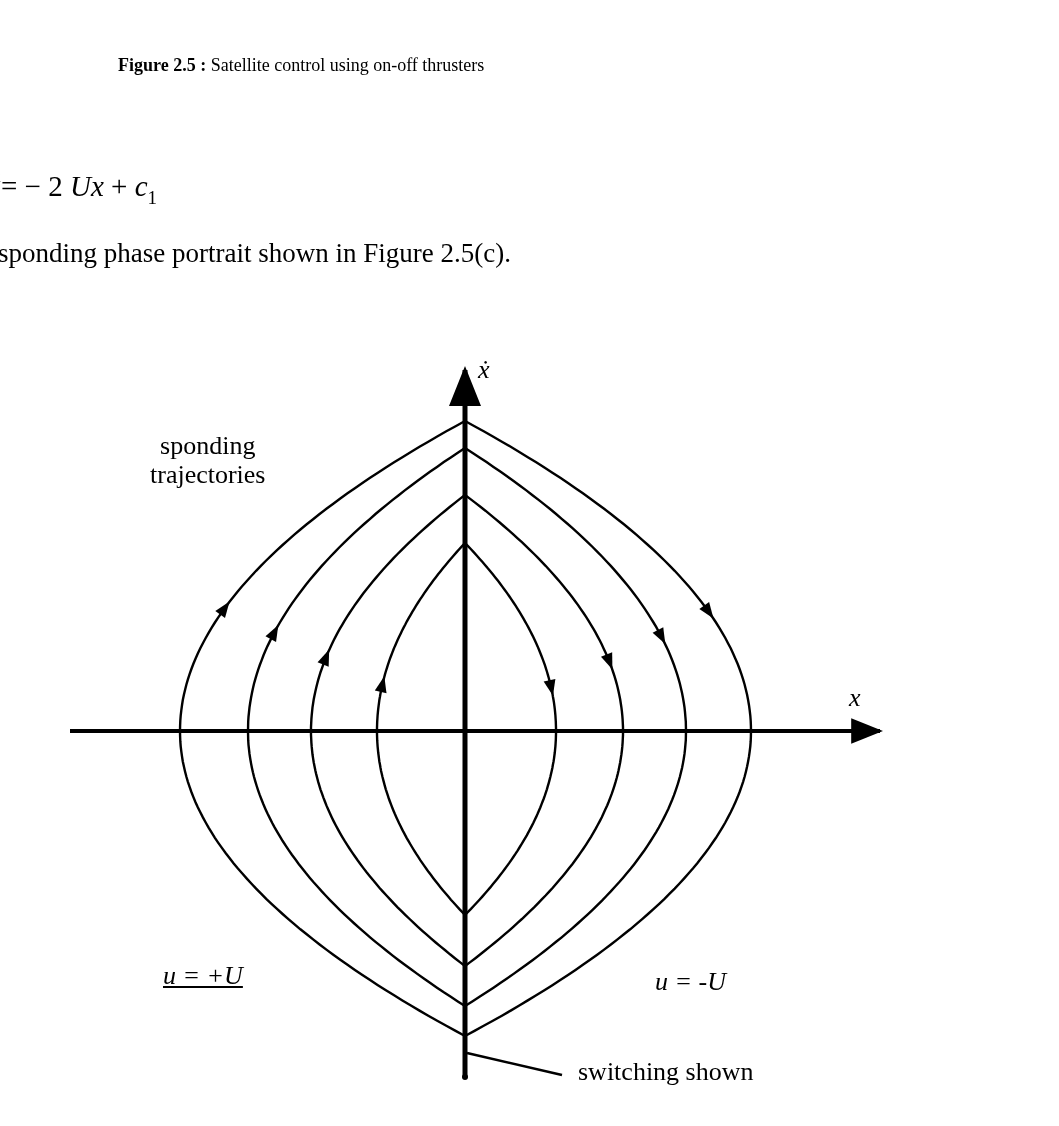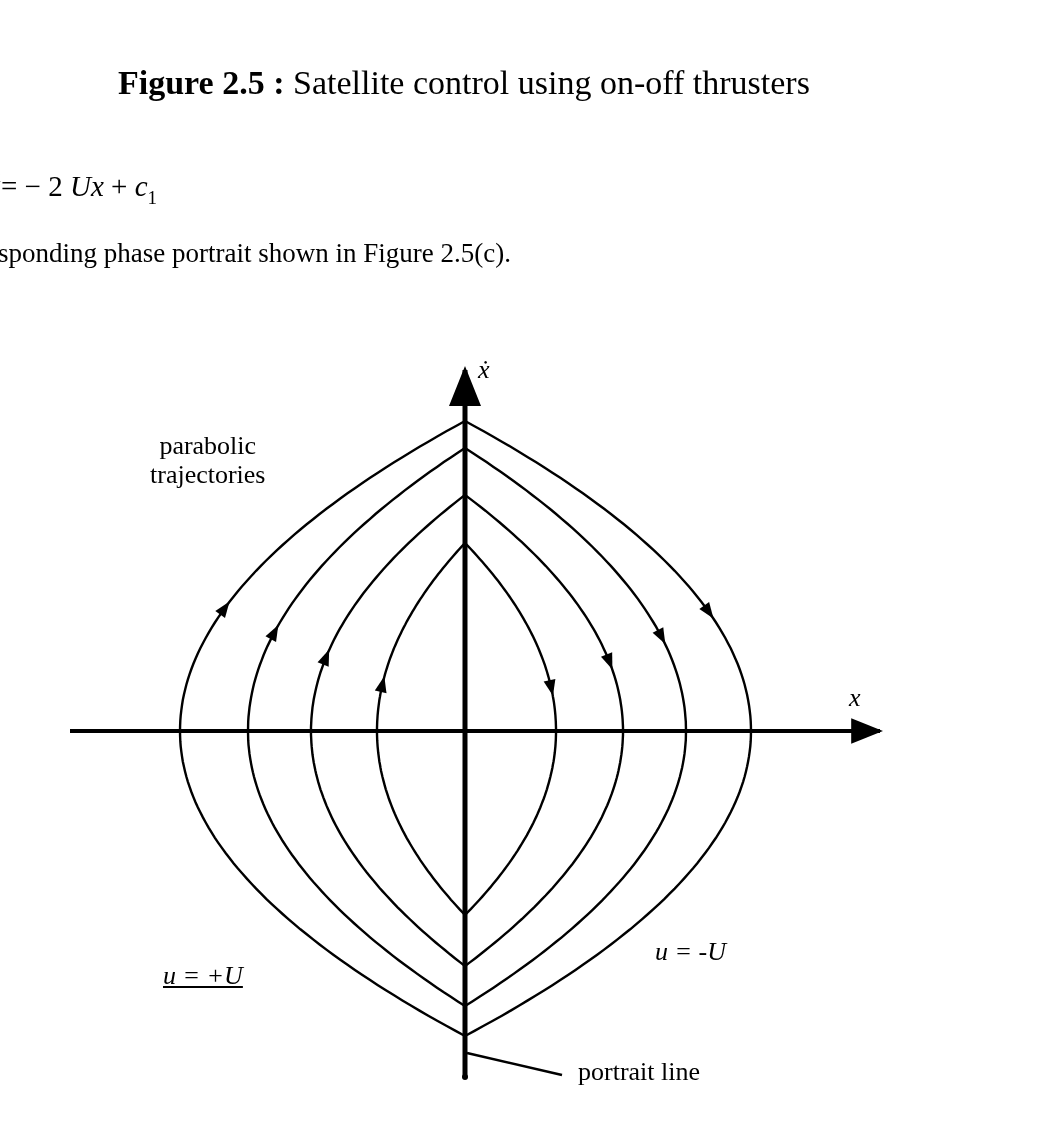--- a/index.html
+++ b/index.html
@@ -1,18 +1,18 @@
 <!DOCTYPE html>
 <html><head>
   <meta charset="utf-8">
   <style>
     html, body { margin: 0; padding: 0; background: #ffffff; }
     body { width: 1059px; height: 1126px; position: relative; overflow: hidden;
            font-family: "Liberation Serif", "DejaVu Serif", serif; color: #000; }
-    .caption { position: absolute; left: 118px; top: 64px; font-size: 34px; white-space: nowrap; }
+    .caption { position: absolute; left: 118px; top: 55px; font-size: 18px; white-space: nowrap; }
     .caption b { font-weight: bold; }
     .equation { position: absolute; left: -6px; top: 170px; font-size: 29px; white-space: nowrap; }
     .equation .it { font-style: italic; }
     .equation sub { font-size: 19px; vertical-align: -8px; }
     .equation .sup-remnant { font-size: 14px; vertical-align: 14px; }
     .body-text { position: absolute; left: -2px; top: 238px; font-size: 27px; white-space: nowrap; }
     svg.figure { position: absolute; left: 0; top: 0; }
     .label { position: absolute; font-size: 26px; white-space: nowrap; line-height: 1.1; }
     .label.italic { font-style: italic; }
     .label.center { text-align: center; }
@@ -58,20 +58,20 @@
       <path d="M278.3376241839225,624.9504030334177 L276.06091217678187,641.8860631161114 L265.4865167269084,636.2131308170532 Z" fill="#000000"></path>
       <path d="M665.301636052021,644.1012980112232 L652.6077411119387,632.6616725256512 L663.2596881287735,627.1357314519024 Z" fill="#000000"></path>
       <path d="M329.1710860124796,649.5959632085353 L328.6643316989012,666.676455006656 L317.55827651170415,662.1316185762734 Z" fill="#000000"></path>
       <path d="M612.4102041120175,669.4494922134895 L600.9903957741166,656.7377662281795 L612.1646340943508,652.3632493448415 Z" fill="#000000"></path>
       <path d="M384.32307573902307,676.2104945696286 L386.5190533337555,693.1568122346387 L374.83479518819837,690.4221986261041 Z" fill="#000000"></path>
       <path d="M552.9688897144813,695.8108149844911 L543.6517790380965,681.486309804765 L555.3680015148332,678.8920602262527 Z" fill="#000000"></path>
     </g>
 </svg>
 
 <div class="label center" style="left:150px; top:432px;">
-  <div>parabolic</div>
+  <div>sponding</div>
   <div>trajectories</div>
 </div>
 <div class="label italic" style="left:478px; top:356px;">ẋ</div>
 <div class="label italic" style="left:849px; top:684px;">x</div>
 <div class="label italic" style="left:163px; top:962px;text-decoration:underline;">u = +U</div>
-<div class="label italic" style="left:655px; top:938px;">u = -U</div>
-<div class="label" style="left:578px; top:1058px;">portrait line</div>
+<div class="label italic" style="left:655px; top:968px;">u = -U</div>
+<div class="label" style="left:578px; top:1058px;">switching shown</div>
 
 </body></html>

